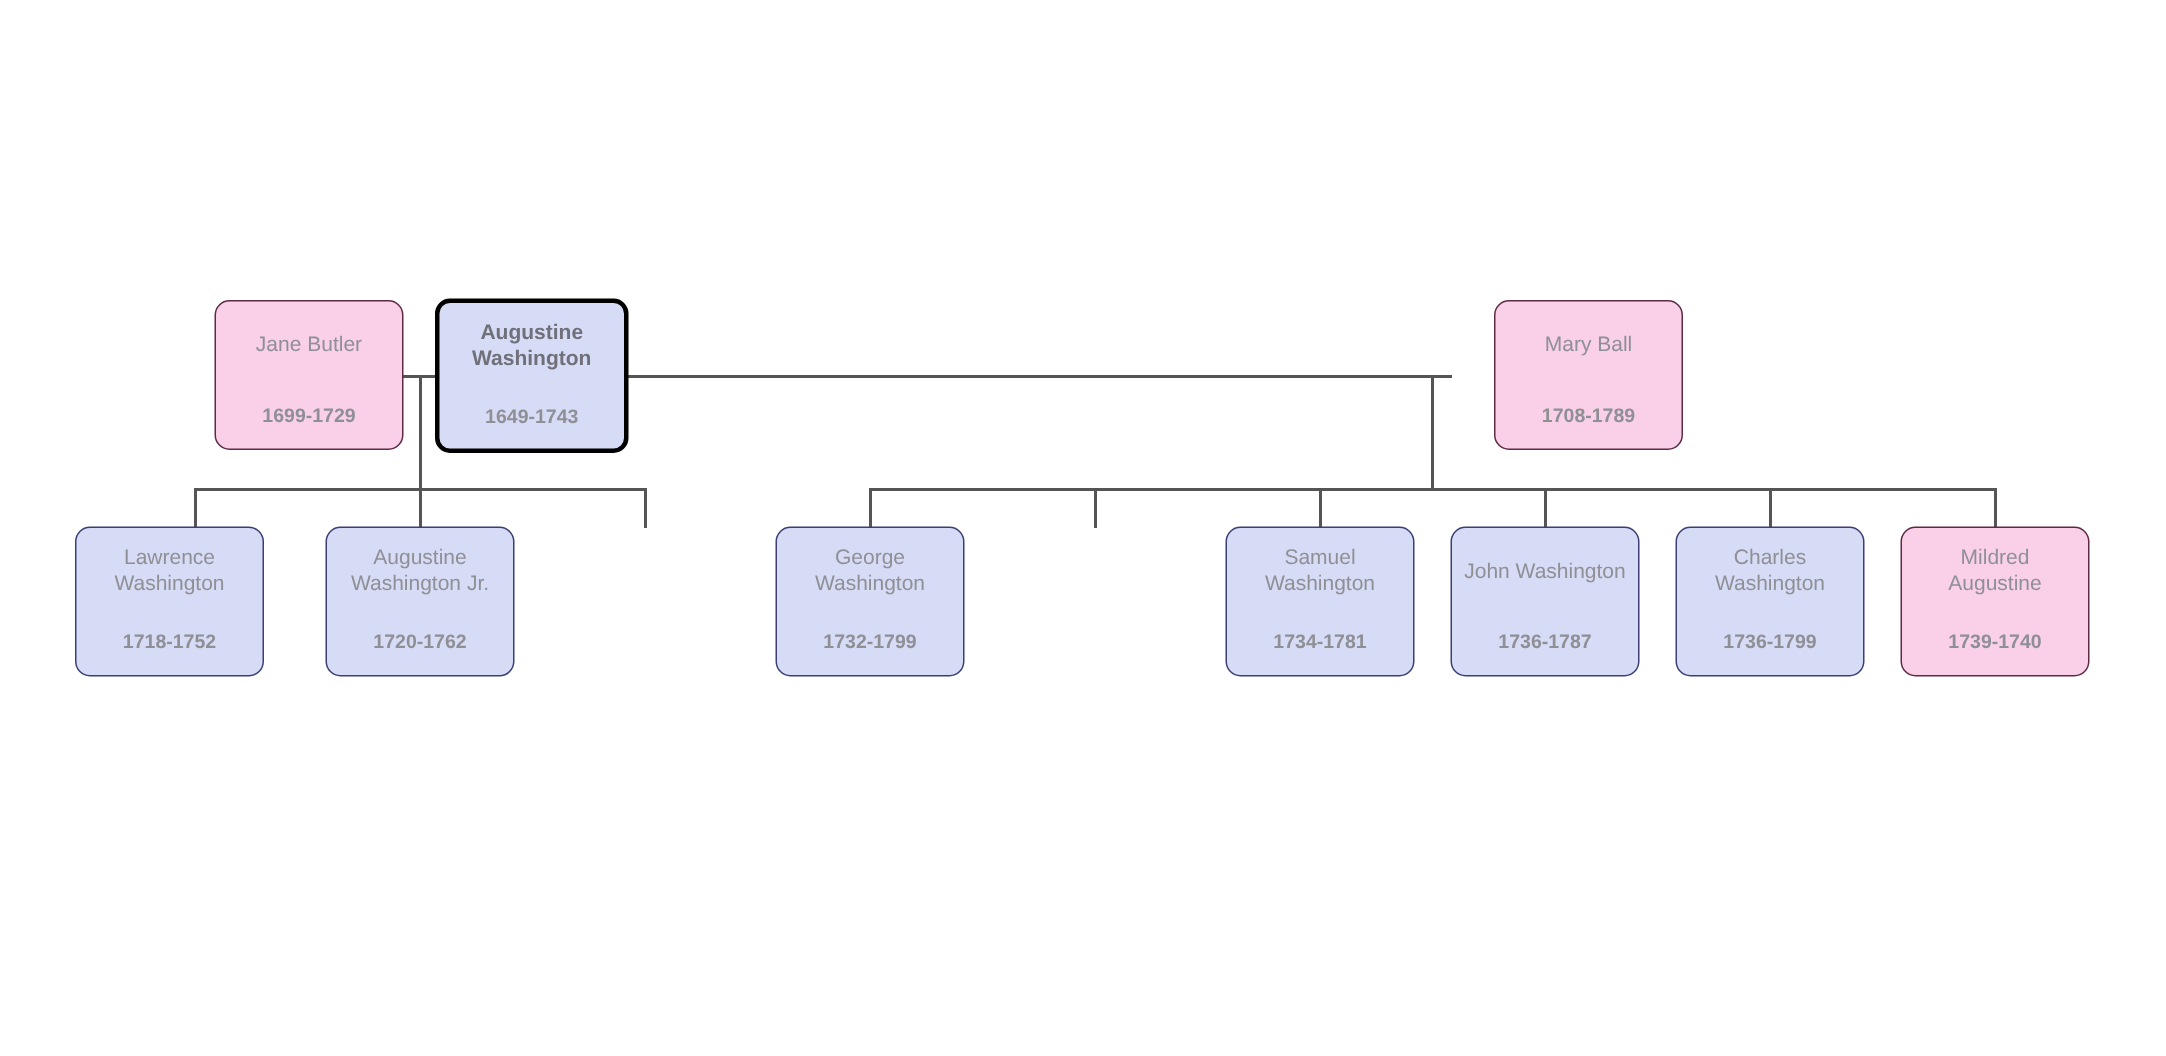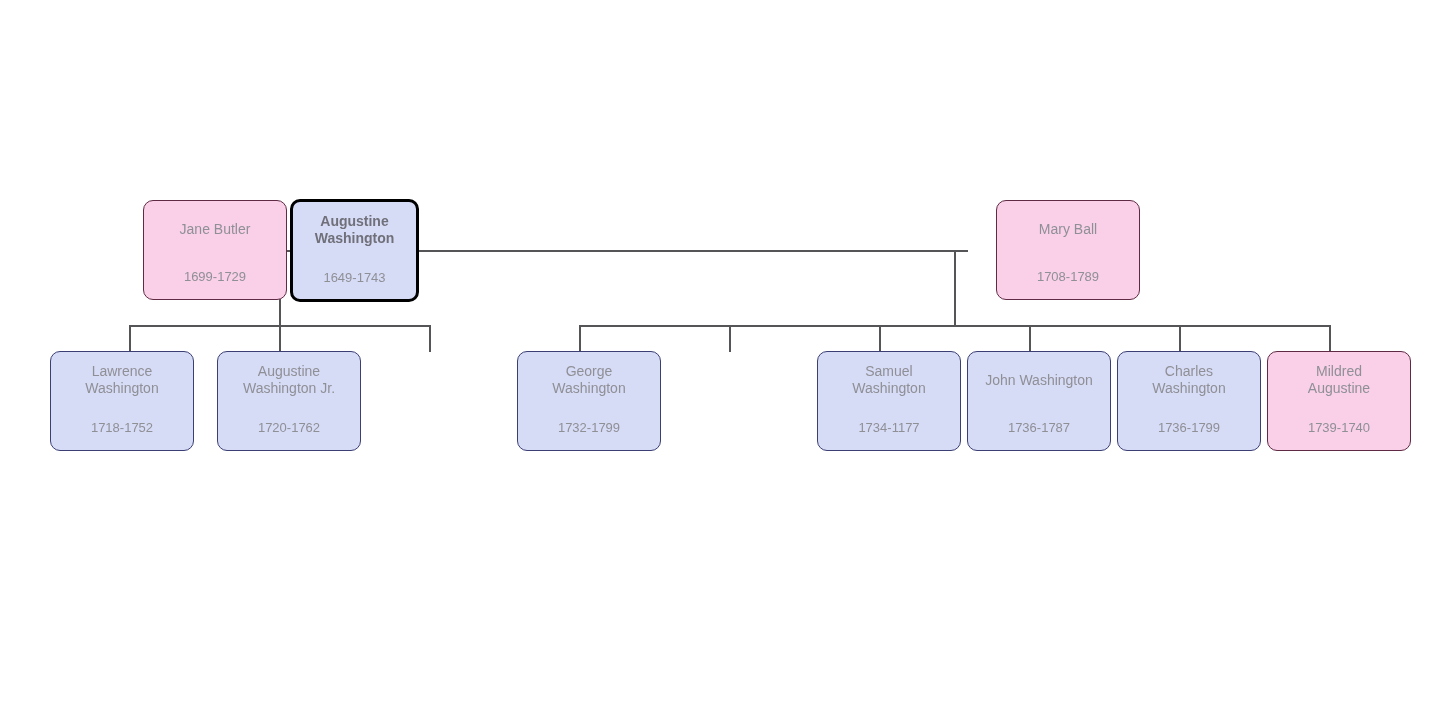--- a/index.html
+++ b/index.html
@@ -17,21 +17,21 @@
   }
   svg.connectors {
     position: absolute;
     left: 0;
     top: 0;
     width: 1444px;
     height: 704px;
   }
   .node {
     position: absolute;
-    width: 144px;
+    width: 126px;
     height: 100px;
     border-radius: 10px;
     box-sizing: border-box;
     cursor: pointer;
     background: #eeeeee;
   }
   .node.female {
     background: #f9d0e8;
     border: 1px solid #5f2a44;
   }
@@ -68,20 +68,21 @@
   }
   .node .years {
     position: absolute;
     top: 68px;
     left: 0;
     right: 0;
     text-align: center;
     font-size: 13px;
     line-height: 16px;
     color: #8f8f96;
+    font-weight: bold;
   }
 </style>
 </head>
 <body>
 
 <div class="canvas">
 
   <svg class="connectors" viewBox="0 0 1444 704" shape-rendering="crispEdges">
 
     <path d="M268 251 H291 M280 251 V326 M130 326 H430 M130 326 V351 M280 326 V351 M430 326 V351" fill="none" stroke="#555558" stroke-width="2" stroke-linecap="square"></path>
@@ -121,21 +122,21 @@
   <div class="node male" style="left:517px; top:351px;">
     <div class="name">George
 Washington</div>
     <div class="years">1732-1799</div>
   </div>
 
 
   <div class="node male" style="left:817px; top:351px;">
     <div class="name">Samuel
 Washington</div>
-    <div class="years">1734-1177</div>
+    <div class="years">1734-1781</div>
   </div>
 
   <div class="node male" style="left:967px; top:351px;">
     <div class="name">John Washington</div>
     <div class="years">1736-1787</div>
   </div>
 
   <div class="node male" style="left:1117px; top:351px;">
     <div class="name">Charles
 Washington</div>

